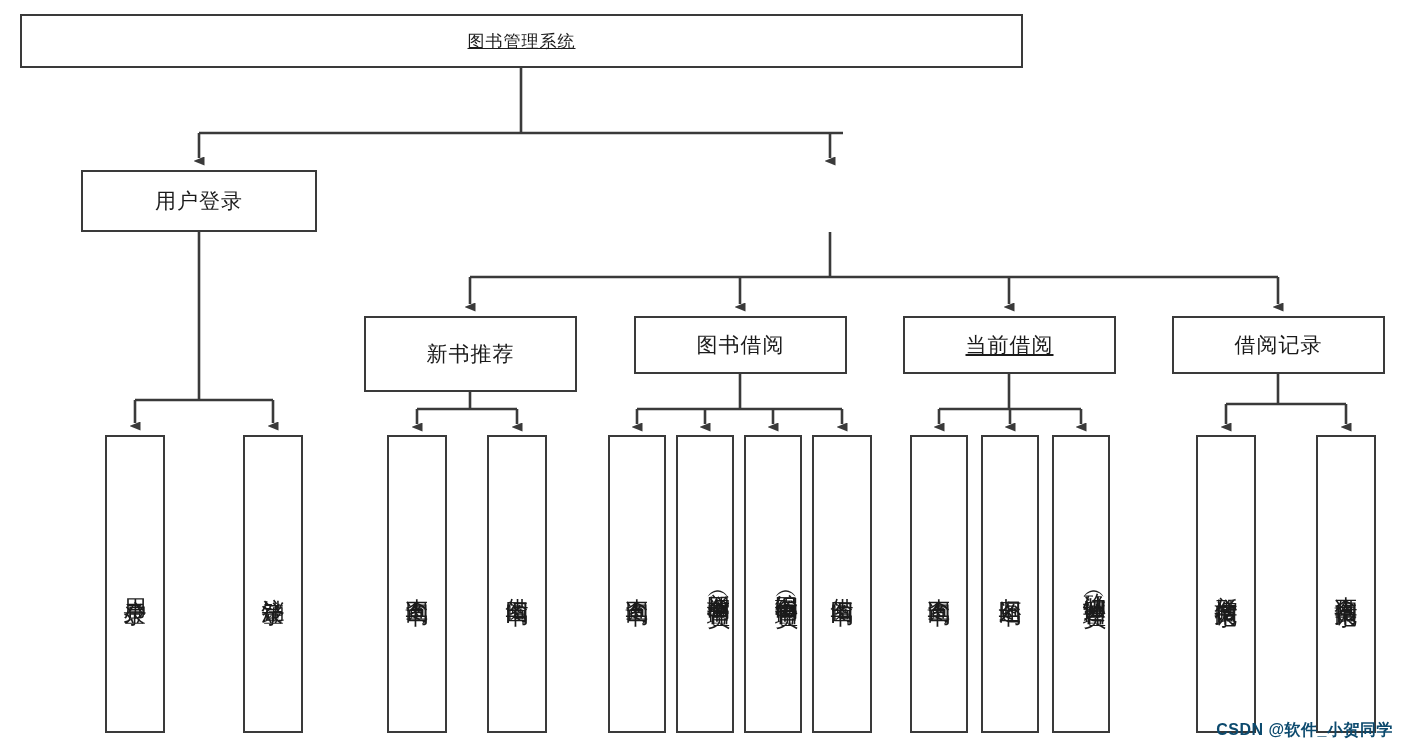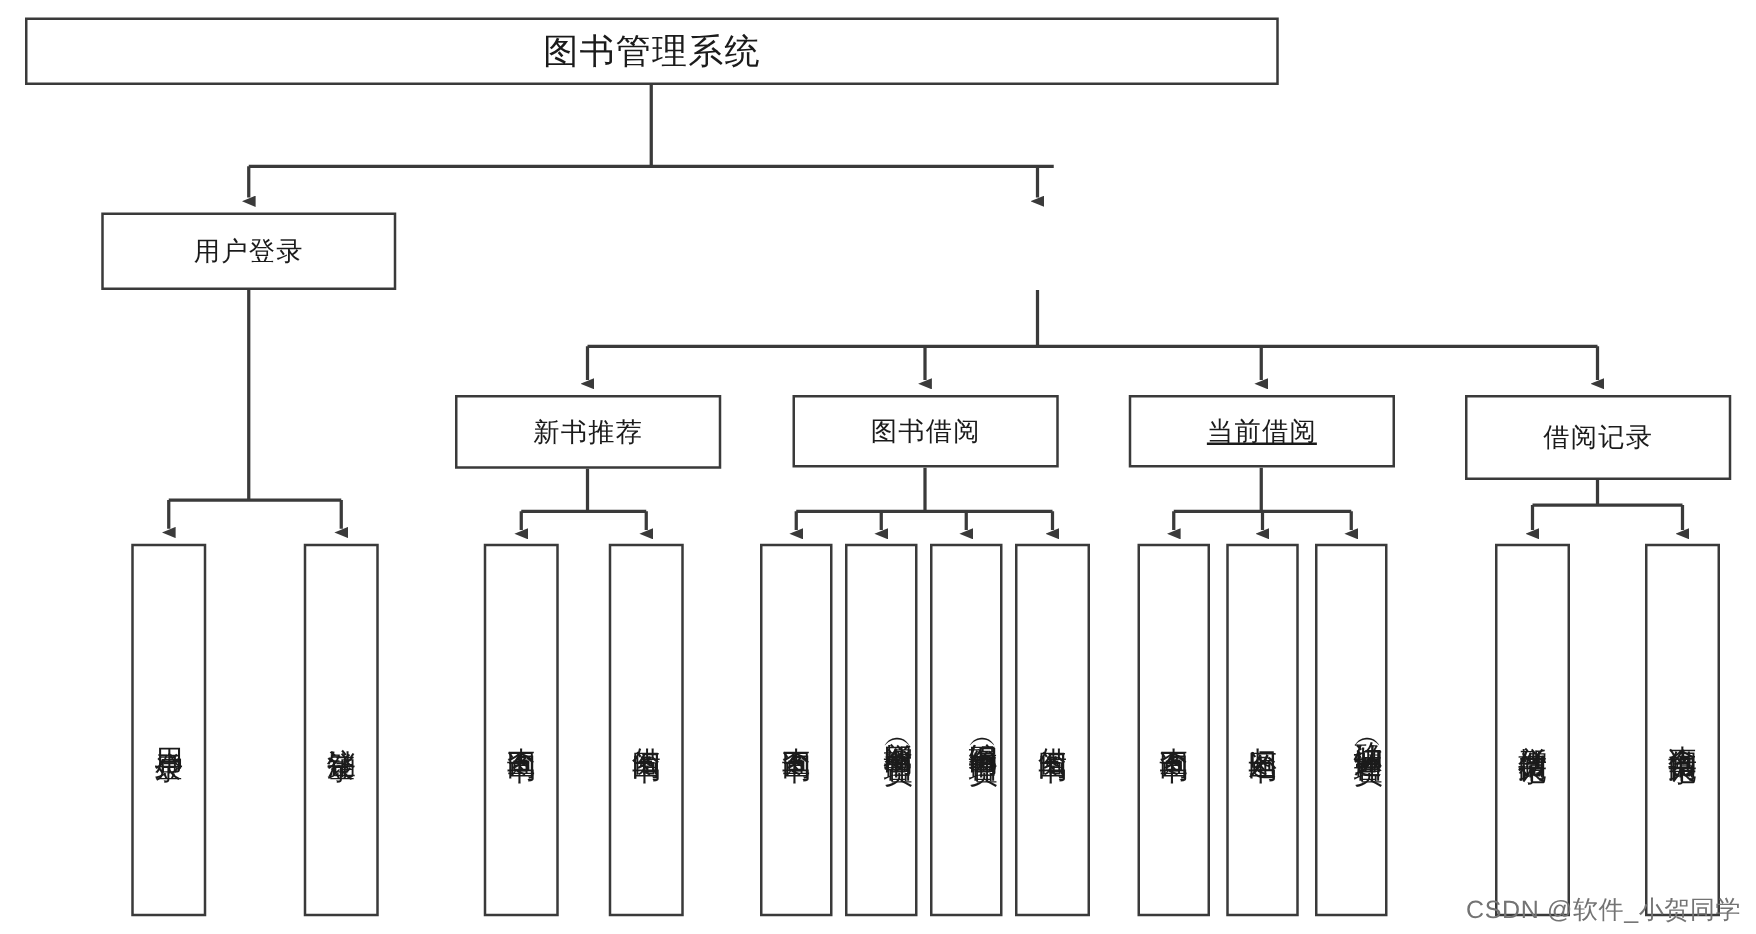--- a/index.html
+++ b/index.html
@@ -5,29 +5,29 @@
   html,body{margin:0;padding:0;background:#ffffff;}
   body{width:1405px;height:747px;overflow:hidden;
        font-family:"Liberation Sans","DejaVu Sans",sans-serif;}
   #stage{position:relative;width:1405px;height:747px;background:#fff;}
   svg.edges{position:absolute;left:0;top:0;width:1405px;height:747px;}
 
   .node{position:absolute;box-sizing:border-box;background:#ffffff;
         border:2.5px solid #3a3a3a;display:flex;align-items:center;
         justify-content:center;color:#1b1b1b;}
   .node.h{font-size:21px;letter-spacing:1px;}
-  .node.root{font-size:28px;letter-spacing:1px;}
+  .node.root{font-size:17px;letter-spacing:1px;text-decoration:underline;}
   .node.v{writing-mode:vertical-rl;text-orientation:upright;
           font-size:23px;line-height:1.18;letter-spacing:2px;
           padding:6px 0;align-items:flex-start;justify-content:center;}
   .node.v .lbl{display:block;}
   .node.v.mid{align-items:center;}
 
-  .watermark{position:absolute;right:12px;bottom:6px;font-size:20px;
-             color:#737373;letter-spacing:0.5px;white-space:nowrap;}
+  .watermark{position:absolute;right:12px;bottom:6px;font-size:16px;
+             color:#0c4a6e;letter-spacing:0.5px;white-space:nowrap;font-weight:bold;}
 </style>
 </head>
 <body>
 
 <div id="stage">
 
   <svg class="edges" viewBox="0 0 1405 747" xmlns="http://www.w3.org/2000/svg">
     <defs>
       <marker id="arrow" markerWidth="9" markerHeight="11" refX="1.5" refY="5.5" orient="auto" markerUnits="userSpaceOnUse">
         <path d="M0,0 L9,0 L4.5,11 Z" fill="#3a3a3a"></path>
@@ -78,30 +78,30 @@
   </svg>
 
   <div class="node root" style="left:20px;top:14px;width:1003px;height:54px;">
     <span class="lbl">图书管理系统</span>
   </div>
 
   <div class="node h" style="left:81px;top:170px;width:236px;height:62px;">
     <span class="lbl">用户登录</span>
   </div>
 
-  <div class="node h" style="left:364px;top:316px;width:213px;height:59px;">
+  <div class="node h" style="left:364px;top:316px;width:213px;height:76px;">
     <span class="lbl">新书推荐</span>
   </div>
   <div class="node h" style="left:634px;top:316px;width:213px;height:58px;">
     <span class="lbl">图书借阅</span>
   </div>
   <div class="node h" style="left:903px;top:316px;width:213px;height:58px;text-decoration:underline;">
     <span class="lbl">当前借阅</span>
   </div>
-  <div class="node h" style="left:1172px;top:316px;width:213px;height:68px;">
+  <div class="node h" style="left:1172px;top:316px;width:213px;height:58px;">
     <span class="lbl">借阅记录</span>
   </div>
 
   <div class="node v mid" style="left:105px;top:435px;width:60px;height:298px;">
     <span class="lbl">用户登录</span>
   </div>
   <div class="node v mid" style="left:243px;top:435px;width:60px;height:298px;">
     <span class="lbl">注销登录</span>
   </div>
   <div class="node v mid" style="left:387px;top:435px;width:60px;height:298px;">

